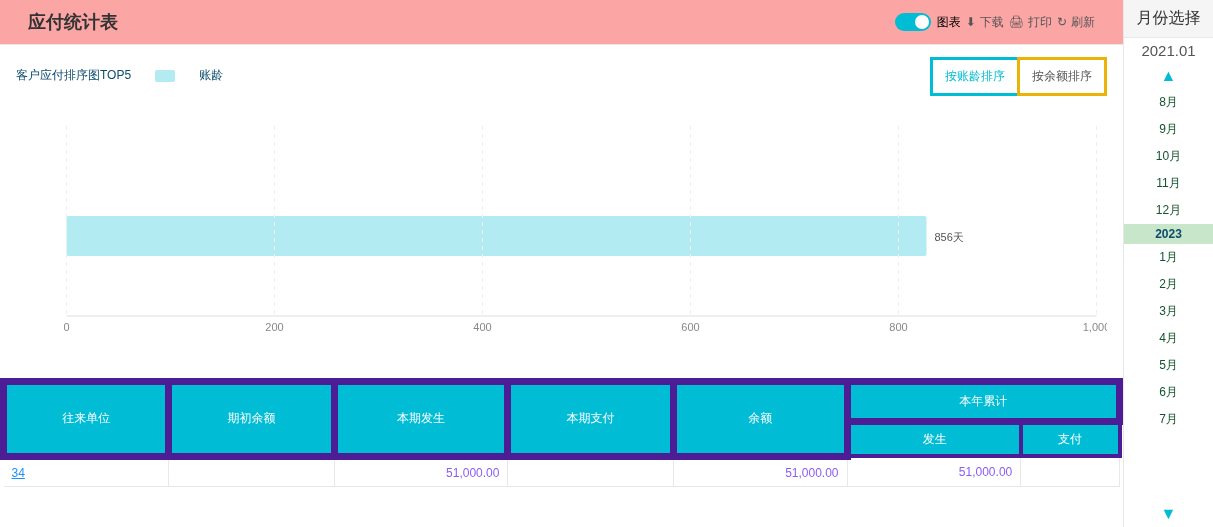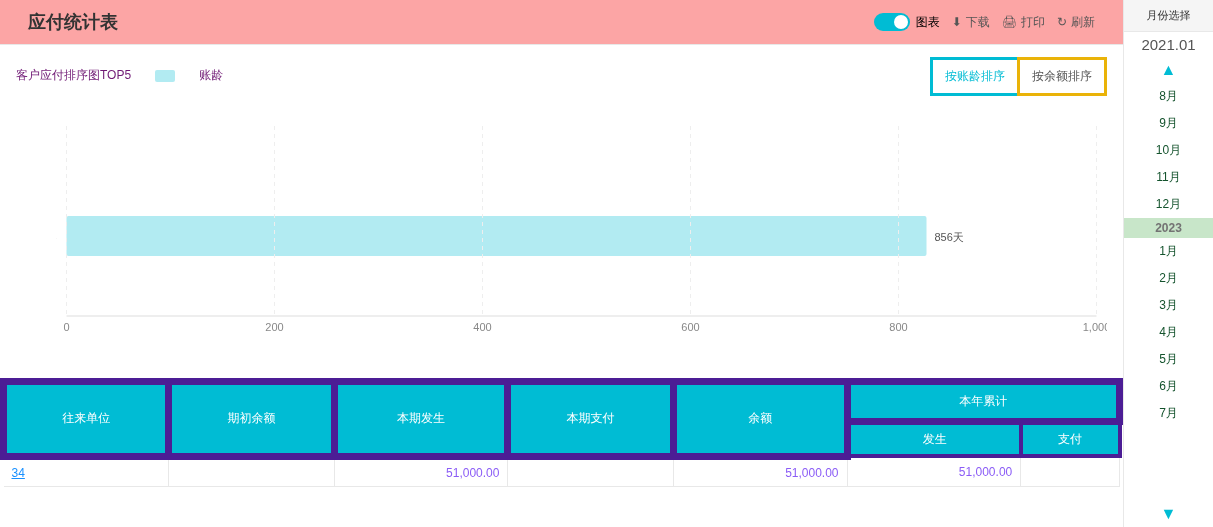--- a/index.html
+++ b/index.html
@@ -5,29 +5,29 @@
     * { box-sizing: border-box; margin: 0; padding: 0; }
     body { font-family: 'Microsoft YaHei', Arial, sans-serif; font-size: 12px; background: #f0f2f5; }
 
     .page-wrapper { display: flex; height: 527px; background: #fff; }
 
     .main-content { flex: 1; display: flex; flex-direction: column; overflow: hidden; }
 
     
     .header { display: flex; align-items: center; justify-content: space-between; padding: 10px 28px; background: #fca5a5; border-bottom: 1px solid #e8e8e8; }
     .header-title { font-size: 18px; font-weight: bold; color: #333; }
-    .header-actions { display: flex; align-items: center; gap: 12px; margin-left: 45px; }
+    .header-actions { display: flex; align-items: center; gap: 5px; margin-left: 45px; }
     .toggle-container { display: flex; align-items: center; gap: 6px; }
     .toggle-switch { width: 36px; height: 18px; background: #00bcd4; border-radius: 9px; position: relative; cursor: pointer; }
     .toggle-switch::after { content: ''; position: absolute; width: 14px; height: 14px; background: #fff; border-radius: 50%; top: 2px; right: 2px; }
     .action-btn { display: flex; align-items: center; gap: 4px; cursor: pointer; color: #555; font-size: 12px; }
 
     
     .chart-section { padding: 12px 16px; background: #fff; flex-shrink: 0; }
-    .chart-legend { display: flex; align-items: center; gap: 24px; margin-bottom: 2px; font-size: 12px; color: #701a75; }
+    .chart-legend { display: flex; align-items: center; gap: 24px; margin-bottom: 2px; font-size: 12px; color: #0c4a6e; }
     .legend-dot { width: 20px; height: 12px; background: #b2ebf2; border-radius: 2px; }
     .chart-controls { display: flex; gap: 0; margin-left: auto; }
     .chart-control-btn { padding: 8px 12px; border: 3px solid #eab308; cursor: pointer; font-size: 12px; color: #555; background: #fff; }
     .chart-control-btn:first-child { border-right: none; }
     .chart-control-btn.active { color: #00bcd4; border-color: #00bcd4; }
     .chart-legend-row { display: flex; align-items: center; justify-content: space-between; }
 
     .chart-container { position: relative; height: 270px; margin-left: 40px; }
     .chart-svg { width: 100%; height: 100%; }
 
@@ -35,25 +35,25 @@
     .table-section { flex: 1; overflow: auto; }
     table { width: 100%; border-collapse: collapse; font-size: 12px; }
     .table-header-row th { background: #00bcd4; color: #fff; text-align: center; padding: 8px 6px; border: 7px solid #4c1d95; font-weight: normal; }
     .table-sub-header th { background: #00bcd4; color: #fff; text-align: center; padding: 6px; border: 4px solid #4c1d95; font-weight: normal; }
     .table-data-row td { padding: 6px 8px; border-bottom: 1px solid #e8e8e8; border-right: 1px solid #e8e8e8; }
     .table-data-row td.number { text-align: right; color: #8b5cf6; }
     .table-data-row td.link { color: #1890ff; cursor: pointer; text-decoration: underline; }
 
     
     .sidebar { width: 90px; background: #fff; border-left: 1px solid #e8e8e8; display: flex; flex-direction: column; overflow: hidden; }
-    .sidebar-header { background: #f5f5f5; padding: 8px 6px; font-size: 11px; color: #333; border-bottom: 1px solid #e8e8e8; text-align: center; }
+    .sidebar-header { background: #f5f5f5; padding: 8px 6px; font-size: 16px; color: #333; border-bottom: 1px solid #e8e8e8; text-align: center; }
     .sidebar-year-label { text-align: center; padding: 4px; font-size: 15px; color: #555; }
     .sidebar-months { flex: 1; overflow-y: auto; }
     .sidebar-month-item { padding: 5px 8px; font-size: 12px; color: #14532d; cursor: pointer; text-align: center; }
-    .sidebar-month-item.year-label { background: #c8e6c9; color: #737373; font-weight: bold; padding: 3px 20px; }
+    .sidebar-month-item.year-label { background: #c8e6c9; color: #0c4a6e; font-weight: bold; padding: 3px 20px; }
     .sidebar-nav-btn { display: flex; align-items: center; justify-content: center; padding: 4px; cursor: pointer; color: #00bcd4; font-size: 16px; }
   </style>
 </head>
 <body>
 
 <div class="page-wrapper">
   <div class="main-content">
 
     <div class="header">
       <div class="header-title">应付统计表</div>

